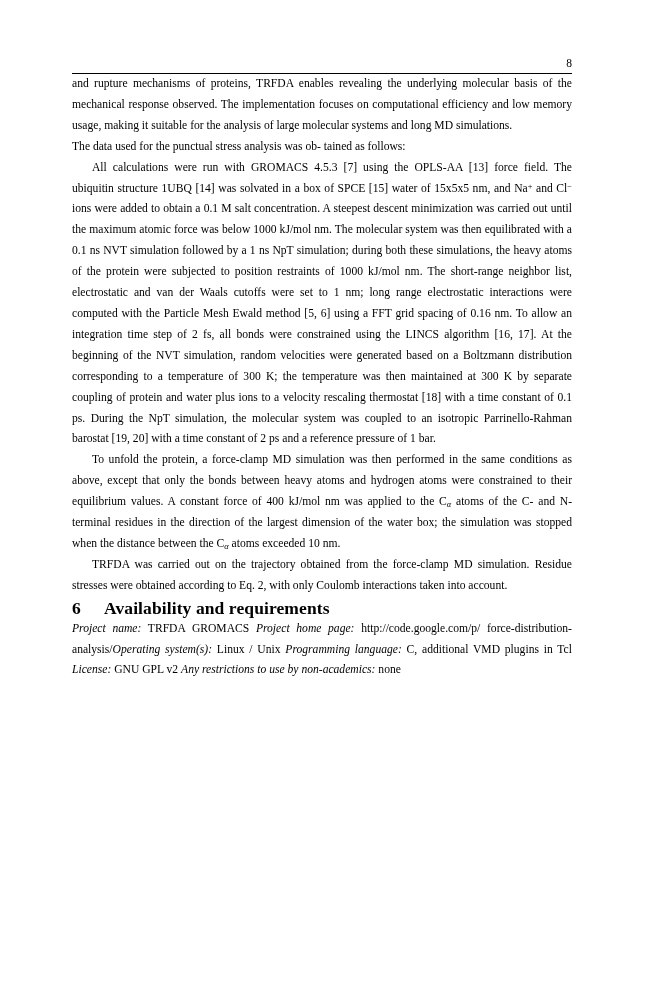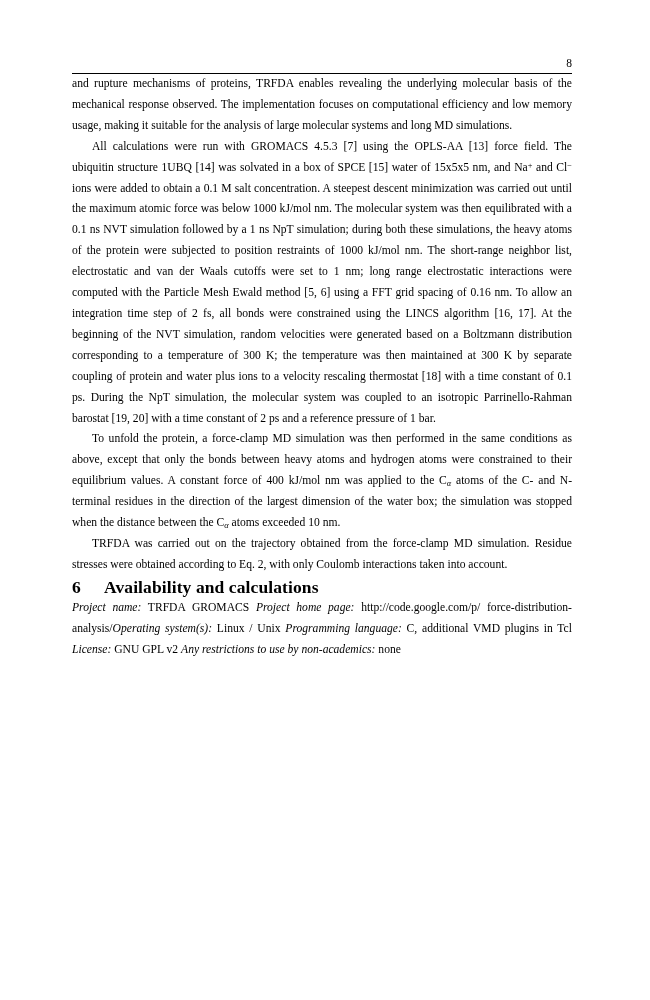--- a/index.html
+++ b/index.html
@@ -89,25 +89,26 @@
 
 <div class="page">
   <div class="content">
 
     <div class="runhead">8</div>
     <div class="runrule"></div>
 
     <p class="body first">and rupture mechanisms of proteins, TRFDA enables revealing the underlying molecular basis of the mechanical response observed. The implementation focuses on computational efficiency and low memory usage, making it suitable for the analysis of large molecular systems and long MD simulations.</p>
 
 
+    <p class="body after-head">The data used for the punctual stress analysis was ob- tained as follows:</p>
 
     <p class="body indent"><span>All calculations were run with GROMACS 4.5.3 [7] using the OPLS-AA [13] force field. The ubiquitin structure 1UBQ [14] was solvated in a box of SPCE [15] water of 15x5x5 nm, and Na</span><sup class="charge">+</sup><span> and Cl</span><sup class="charge">−</sup><span> ions were added to obtain a 0.1 M salt concentration. A steepest descent minimization was carried out until the maximum atomic force was below 1000 kJ/mol nm. The molecular system was then equilibrated with a 0.1 ns NVT simulation followed by a 1 ns NpT simulation; during both these simulations, the heavy atoms of the protein were subjected to position restraints of 1000 kJ/mol nm. The short-range neighbor list, electrostatic and van der Waals cutoffs were set to 1 nm; long range electrostatic interactions were computed with the Particle Mesh Ewald method [5, 6] using a FFT grid spacing of 0.16 nm. To allow an integration time step of 2 fs, all bonds were constrained using the LINCS algorithm [16, 17]. At the beginning of the NVT simulation, random velocities were generated based on a Boltzmann distribution corresponding to a temperature of 300 K; the temperature was then maintained at 300 K by separate coupling of protein and water plus ions to a velocity rescaling thermostat [18] with a time constant of 0.1 ps. During the NpT simulation, the molecular system was coupled to an isotropic Parrinello-Rahman barostat [19, 20] with a time constant of 2 ps and a reference pressure of 1 bar.</span></p>
 
     <p class="body indent"><span>To unfold the protein, a force-clamp MD simulation was then performed in the same conditions as above, except that only the bonds between heavy atoms and hydrogen atoms were constrained to their equilibrium values. A constant force of 400 kJ/mol nm was applied to the C</span><sub class="greek">α</sub><span> atoms of the C- and N-terminal residues in the direction of the largest dimension of the water box; the simulation was stopped when the distance between the C</span><sub class="greek">α</sub><span> atoms exceeded 10 nm.</span></p>
 
     <p class="body indent">TRFDA was carried out on the trajectory obtained from the force-clamp MD simulation. Residue stresses were obtained according to Eq. 2, with only Coulomb interactions taken into account.</p>
 
-    <h2 class="section sec-avail"><span class="secnum">6</span><span>Availability and calculations</span></h2>
+    <h2 class="section sec-avail"><span class="secnum">6</span><span>Availability and requirements</span></h2>
 
     <p class="body after-head-2"><span class="it">Project name:</span><span> TRFDA GROMACS </span><span class="it">Project home page:</span><span> http://code.google.com/p/ force-distribution-analysis/</span><span class="it">Operating system(s):</span><span> Linux / Unix </span><span class="it">Programming language:</span><span> C, additional VMD plugins in Tcl </span><span class="it">License:</span><span> GNU GPL v2 </span><span class="it">Any restrictions to use by non-academics:</span><span> none</span></p>
 
   </div>
 </div>
 
 </body></html>

